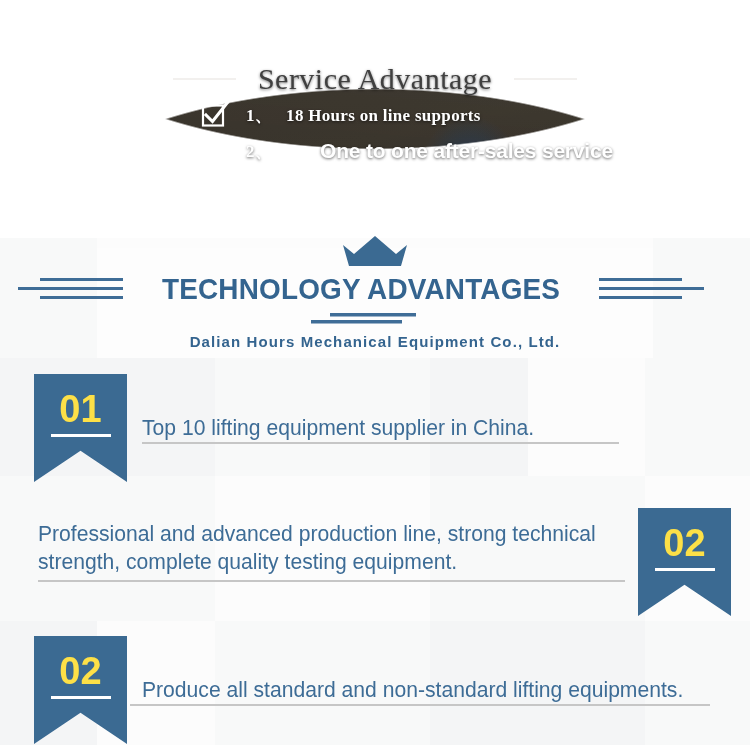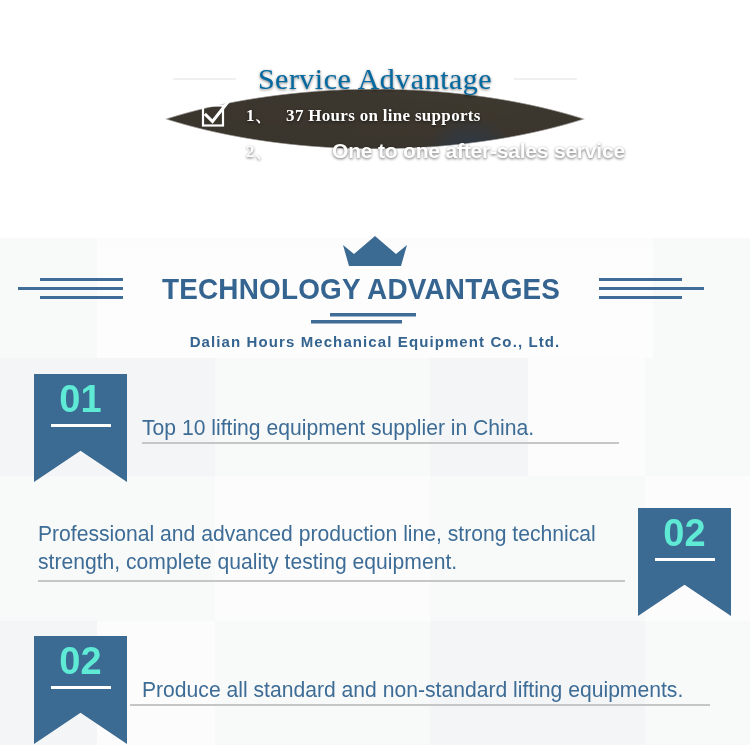--- a/index.html
+++ b/index.html
@@ -67,21 +67,21 @@
 
   .banner-inner { position:absolute; inset:0; }
 
   .svc-title-row {
     position:absolute; left:0; top:62px; width:750px;
     display:flex; align-items:center; justify-content:center; gap:22px;
   }
   .svc-rule { width:63px; height:2px; background:#f2f0ee; }
   .svc-title {
     font-family:"Liberation Serif", serif;
-    font-size:30px; color:#0369a1; letter-spacing:.5px;
+    font-size:30px; color:#404040; letter-spacing:.5px;
     text-shadow:0 1px 3px rgba(0,0,0,.55);
     white-space:nowrap;
   }
 
   .svc-list { position:absolute; left:202px; top:104px; }
   .svc-item { display:flex; align-items:center; margin-bottom:12px; }
   .cbox { position:relative; width:24px; height:23px; margin-right:20px; flex:none; }
   .cbox svg { display:block; overflow:visible; }
   .svc-text {
     color:#fff; white-space:nowrap;
@@ -125,23 +125,23 @@
   
   .row { position:absolute; left:0; width:750px; height:120px; }
   .ribbon {
     position:absolute; width:93px; height:108px;
     background:#3b6a92;
     -webkit-clip-path: polygon(0 0, 100% 0, 100% 100%, 50% 71%, 0 100%);
     clip-path: polygon(0 0, 100% 0, 100% 100%, 50% 71%, 0 100%);
     display:flex; flex-direction:column; align-items:center;
   }
   .ribbon-num {
-    margin-top:6px;
-    font-family:"Liberation Sans", sans-serif;
-    font-weight:bold; font-size:38px; color:#5eead4;
+    margin-top:16px;
+    font-family:"Liberation Sans", sans-serif;
+    font-weight:bold; font-size:38px; color:#fde047;
     letter-spacing:0px; line-height:1;
   }
   .ribbon-bar { margin-top:6px; width:60px; height:3px; background:#fff; }
 
   .rowtext {
     position:absolute;
     font-family:"Liberation Sans", sans-serif;
     font-size:22px; color:#3d6c96; line-height:1.28;
     transform:scaleX(.96); transform-origin:left center;
   }
@@ -206,31 +206,31 @@
 
       <div class="svc-list">
         <div class="svc-item">
           <span class="cbox">
             <svg width="24" height="23" viewBox="0 0 24 23">
               <rect x="1" y="1.5" width="20" height="20" fill="none" stroke="#ffffff" stroke-width="2.2"></rect>
               <path d="M4 11 L10.5 17.5 L25.5 -1.5" fill="none" stroke="#ffffff" stroke-width="3.1" stroke-linecap="square"></path>
             </svg>
           </span>
           <span class="svc-text s1">1、</span>
-          <span class="svc-text s1" style="margin-left:14px;">37 Hours on line supports</span>
+          <span class="svc-text s1" style="margin-left:14px;">18 Hours on line supports</span>
         </div>
         <div class="svc-item">
           <span class="cbox">
             <svg width="24" height="23" viewBox="0 0 24 23">
               <rect x="1" y="1.5" width="20" height="20" fill="none" stroke="#ffffff" stroke-width="2.2"></rect>
               <path d="M4 11 L10.5 17.5 L25.5 -1.5" fill="none" stroke="#ffffff" stroke-width="3.1" stroke-linecap="square"></path>
             </svg>
           </span>
           <span class="svc-text s1">2、</span>
-          <span class="svc-text s2" style="margin-left:24px;padding-left:36px;">One to one after-sales service</span>
+          <span class="svc-text s2" style="margin-left:12px;padding-left:36px;">One to one after-sales service</span>
         </div>
       </div>
     </div>
   </div>
 
   <div class="head-card"></div>
 
   <div class="headline">
 
     <div class="crown">

